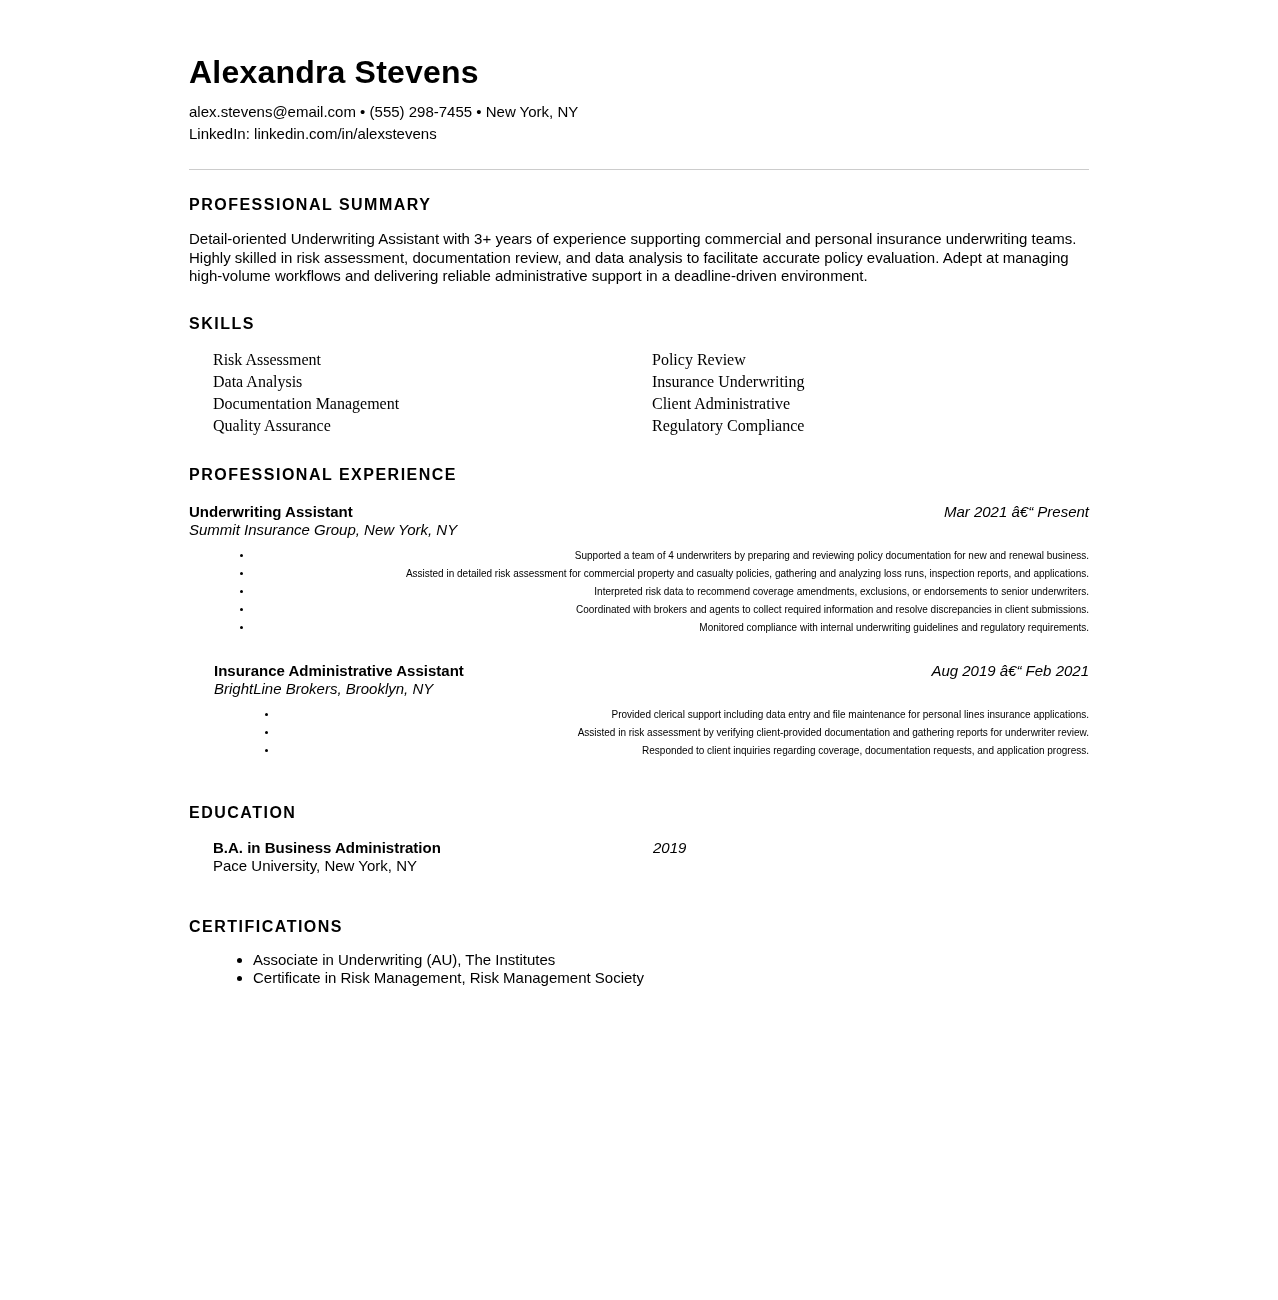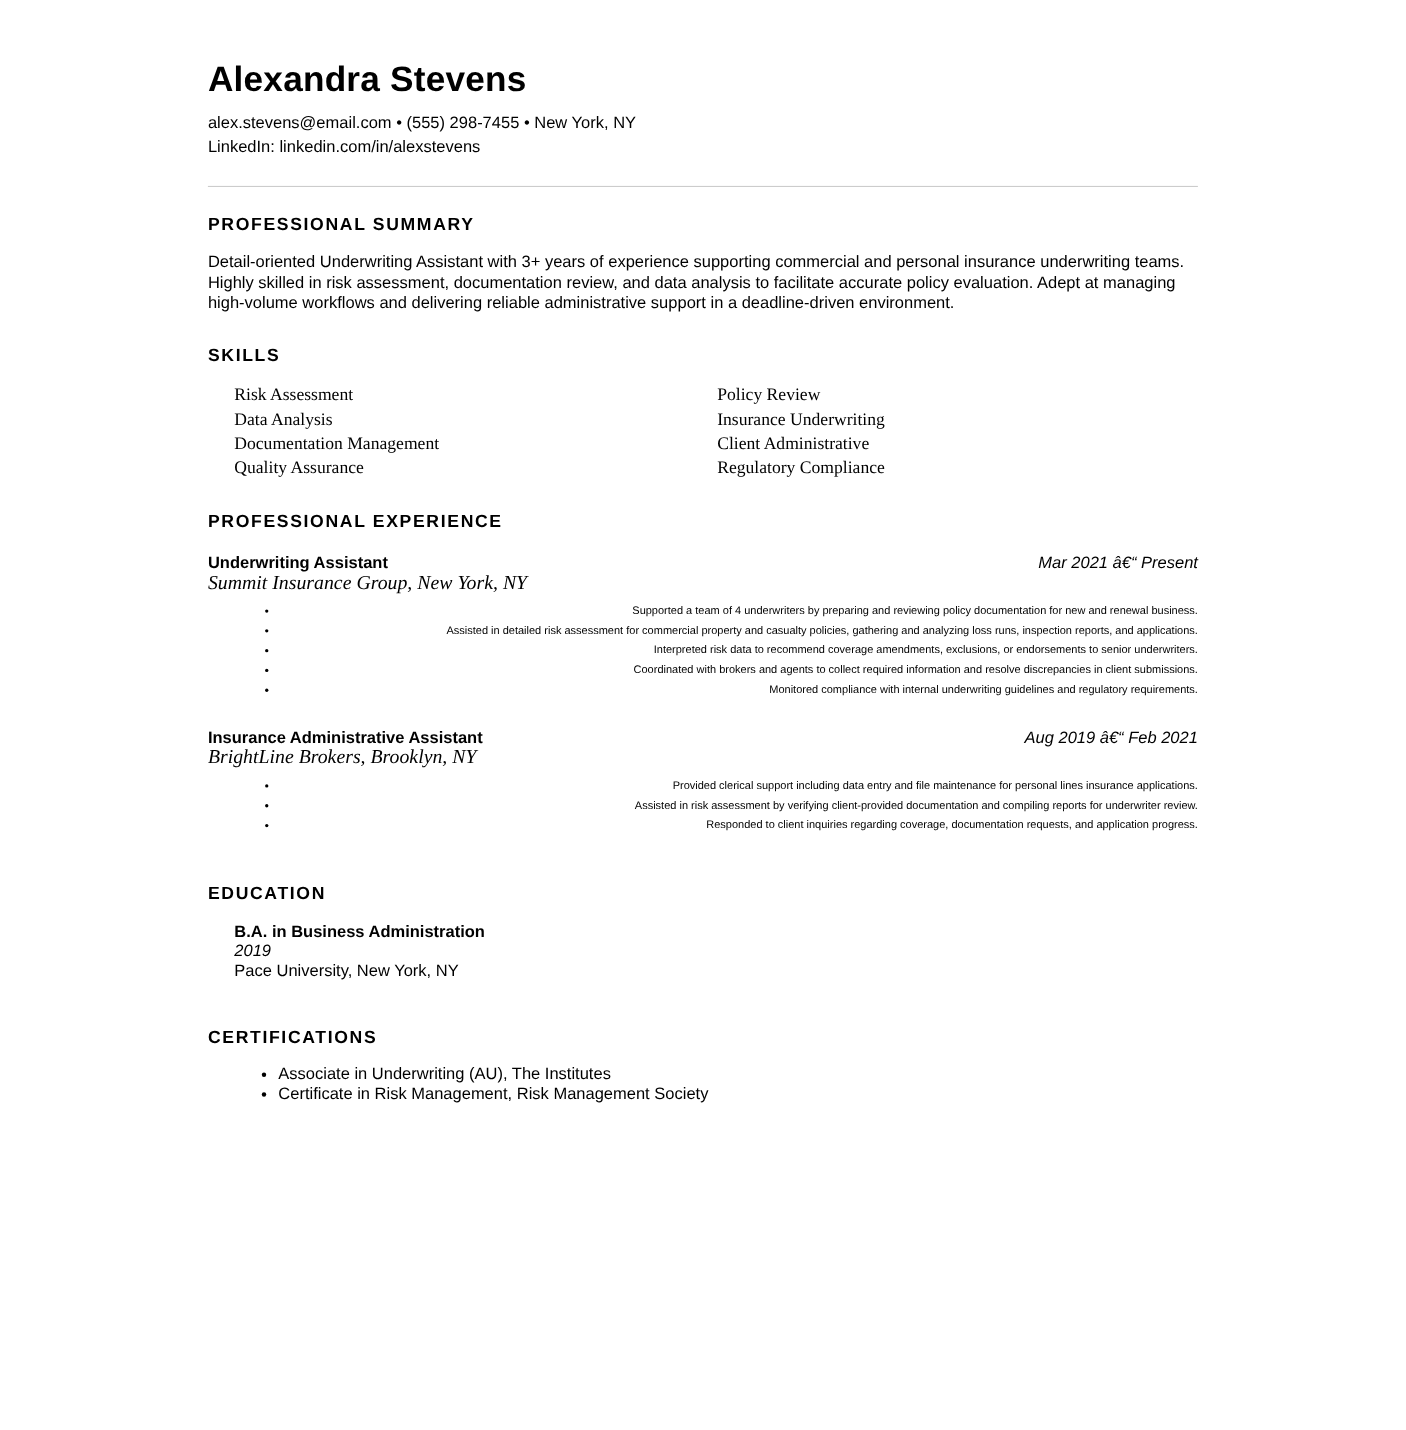--- a/index.html
+++ b/index.html
@@ -58,53 +58,51 @@
     margin-top: 17px;
   }
   .skills-col { padding-left: 24px; }
   .skill-item {
     font-size: 16px;
     line-height: 22px;
     font-family: Liberation Serif, serif;
   }
   
   .job { margin-top: 20px; }
-  .job + .job { margin-top: 25px; }
+  .job + .job { margin-top: 25px; margin-left: 25px; }
   .job-head {
     display: flex;
     justify-content: space-between;
     align-items: baseline;
     font-size: 15px;
     line-height: 17px;
   }
   .job-title { font-weight: bold; }
   .job-dates { font-style: italic; }
   .job-company {
     font-style: italic;
-    font-size: 18px;
+    font-size: 15px;
     line-height: 17px;
     margin-top: 1px;
-    font-family: Liberation Serif, serif;
   }
   ul.bullets {
     margin: 9px 0 0 0;
     padding-left: 64px;
     font-size: 10px;
     line-height: 18px;
     text-align: right;
   }
   ul.bullets li { margin: 0; padding: 0; }
   
   .edu-row {
     display: flex;
     padding-left: 24px;
     margin-top: 18px;
     font-size: 15px;
     line-height: 17px;
-    flex-direction: column;
   }
   .edu-degree { font-weight: bold; width: 440px; }
   .edu-year { font-style: italic; }
   .edu-school {
     padding-left: 24px;
     font-size: 15px;
     line-height: 17px;
     margin-top: 1px;
   }
   
@@ -170,21 +168,21 @@
     </div>
 
     <div class="job">
       <div class="job-head">
         <span class="job-title">Insurance Administrative Assistant</span>
         <span class="job-dates">Aug 2019 â€“ Feb 2021</span>
       </div>
       <div class="job-company">BrightLine Brokers, Brooklyn, NY</div>
       <ul class="bullets">
         <li>Provided clerical support including data entry and file maintenance for personal lines insurance applications.</li>
-        <li>Assisted in risk assessment by verifying client-provided documentation and compiling reports for underwriter review.</li>
+        <li>Assisted in risk assessment by verifying client-provided documentation and gathering reports for underwriter review.</li>
         <li>Responded to client inquiries regarding coverage, documentation requests, and application progress.</li>
       </ul>
     </div>
   </section>
 
   <section>
     <h2 class="sec-heading late">EDUCATION</h2>
     <div class="edu-row">
       <span class="edu-degree">B.A. in Business Administration</span>
       <span class="edu-year">2019</span>

